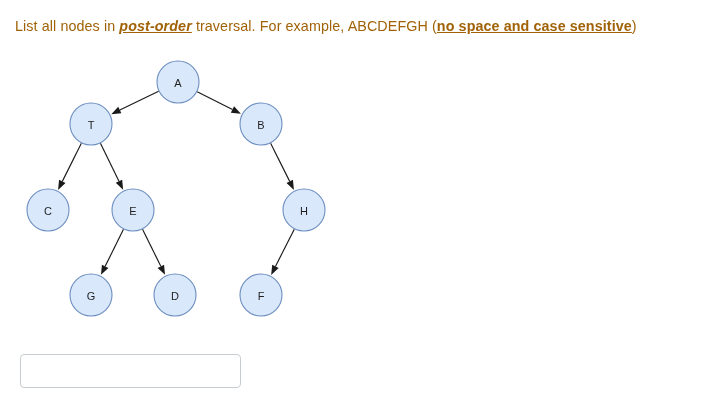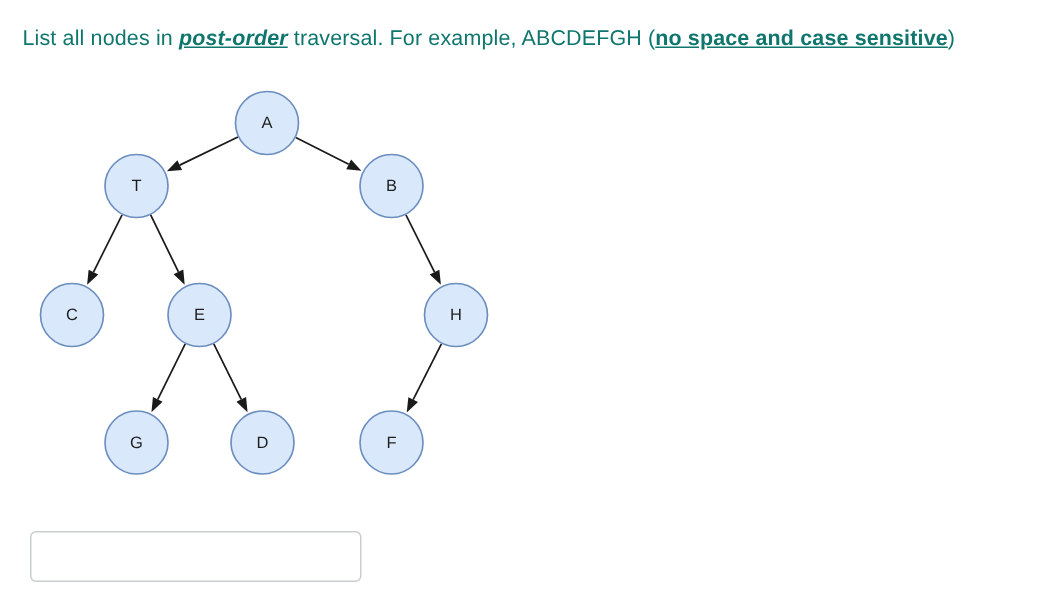--- a/index.html
+++ b/index.html
@@ -23,21 +23,21 @@
     width: 709px;
     height: 400px;
   }
   .question-text {
     position: absolute;
     left: 15px;
     top: 17px;
     width: 680px;
     font-size: 14.3px;
     line-height: 18px;
-    color: #0f766e;
+    color: #a16207;
     letter-spacing: 0.1px;
     white-space: nowrap;
   }
   .em-underline {
     font-weight: bold;
     font-style: italic;
     text-decoration: underline;
   }
   .strong-underline {
     font-weight: bold;

